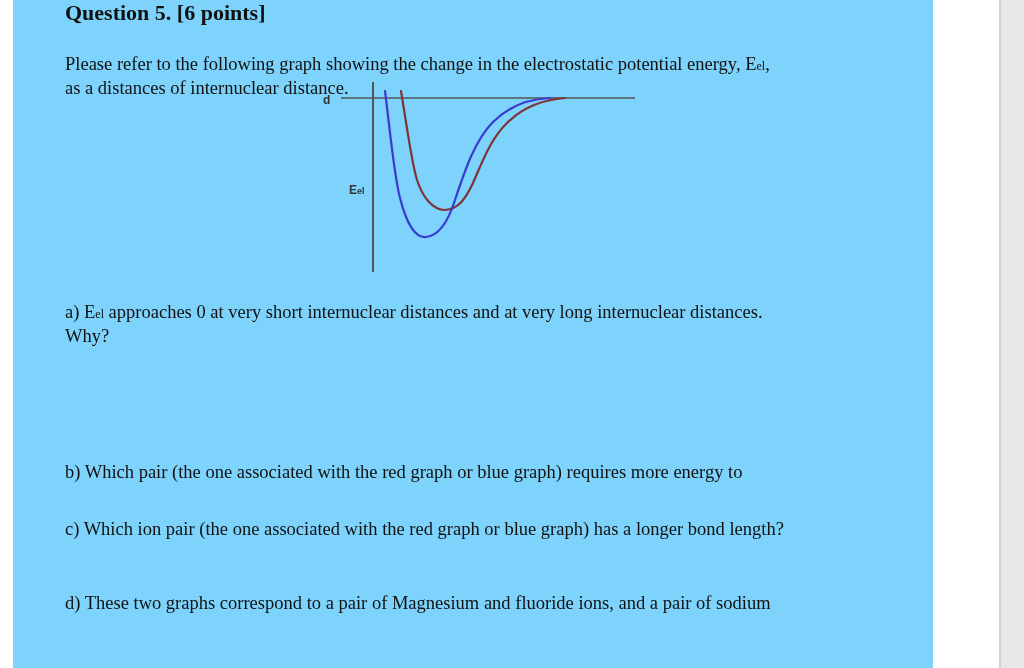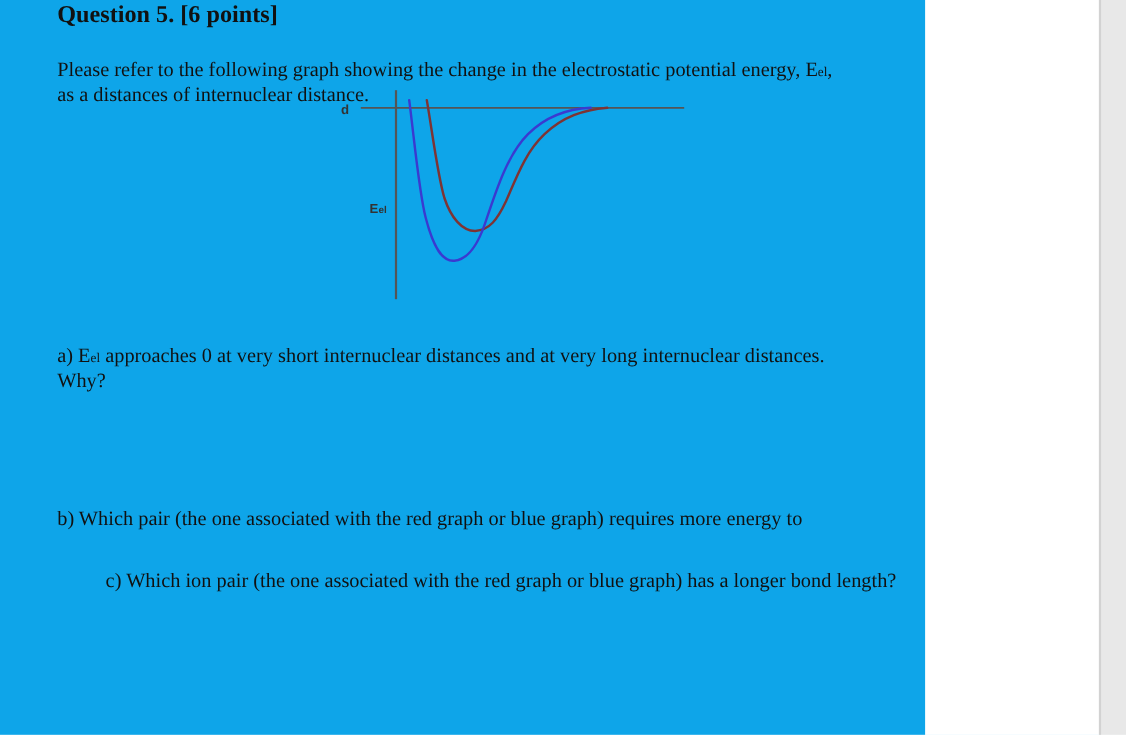--- a/index.html
+++ b/index.html
@@ -10,25 +10,25 @@
     body {
       width: 1024px;
       height: 668px;
       position: relative;
       overflow: hidden;
       font-family: "Liberation Serif", "DejaVu Serif", serif;
       color: #111111;
     }
     .page {
       position: absolute;
-      left: 0;
+      left: 13px;
       top: 0;
-      width: 841px;
+      width: 920px;
       height: 668px;
-      background: #0ea5e9;
+      background: #7dd3fc;
     }
     .side-panel {
       position: absolute;
       left: 999px;
       top: 0;
       width: 25px;
       height: 668px;
       background: #e8e8e8;
       border-left: 2px solid #d2d2d2;
       box-sizing: border-box;
@@ -43,23 +43,23 @@
       white-space: nowrap;
     }
     .para {
       position: absolute;
       left: 52px;
       font-size: 18.5px;
       line-height: 22px;
       white-space: nowrap;
     }
     .intro { top: 29px; margin-top: 24px; }
-    .qa { top: 301px; margin-top: 12px; }
+    .qa { top: 301px; }
     .qb { top: 423px; margin-top: 38px; }
-    .qc { top: 518px; margin-left: 44px; }
+    .qc { top: 518px; }
     .qd { top: 592px; }
     .sub {
       font-size: 12px;
     }
     .graph {
       position: absolute;
       left: 290px;
       top: 80px;
       width: 340px;
       height: 200px;
@@ -103,17 +103,18 @@
 
   <div class="para qb">
     <div>b) Which pair (the one associated with the red graph or blue graph) requires more energy to</div>
   </div>
 
   <div class="para qc">
     <div>c) Which ion pair (the one associated with the red graph or blue graph) has a longer bond length?</div>
   </div>
 
   <div class="para qd">
+    <div>d) These two graphs correspond to a pair of Magnesium and fluoride ions, and a pair of sodium</div>
   </div>
 
 </div>
 
 <div class="side-panel"></div>
 
 </body></html>

